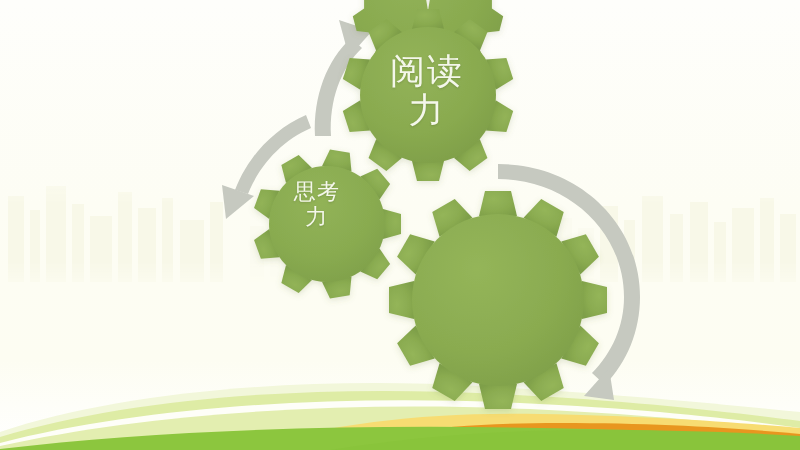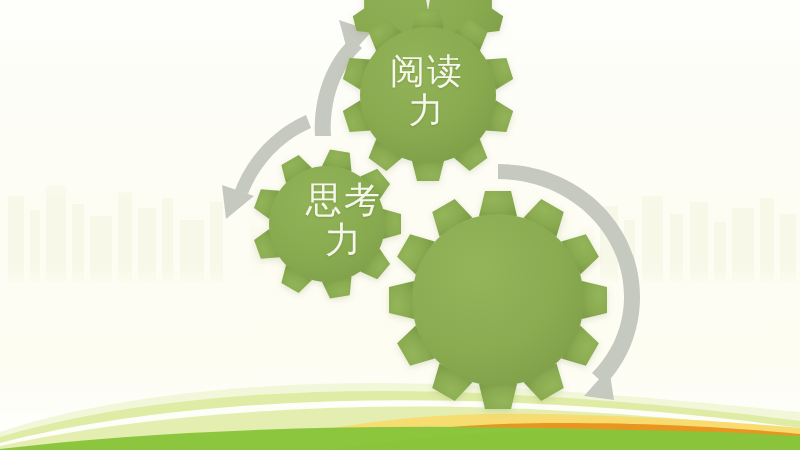--- a/index.html
+++ b/index.html
@@ -33,24 +33,24 @@
     font-family: "DejaVu Sans", "Liberation Sans", sans-serif;
     font-weight: 400;
   }
   #label-reading {
     left: 368px;
     top: 52px;
     width: 118px;
     font-size: 35px;
   }
   #label-thinking {
-    left: 295px;
+    left: 268px;
     top: 180px;
     width: 98px;
-    font-size: 36px;
+    font-size: 22px;
   }
   #label-writing {
     left: 425px;
     top: 279px;
     width: 160px;
     font-size: 35px;
   }
 </style>
 </head>
 <body>

